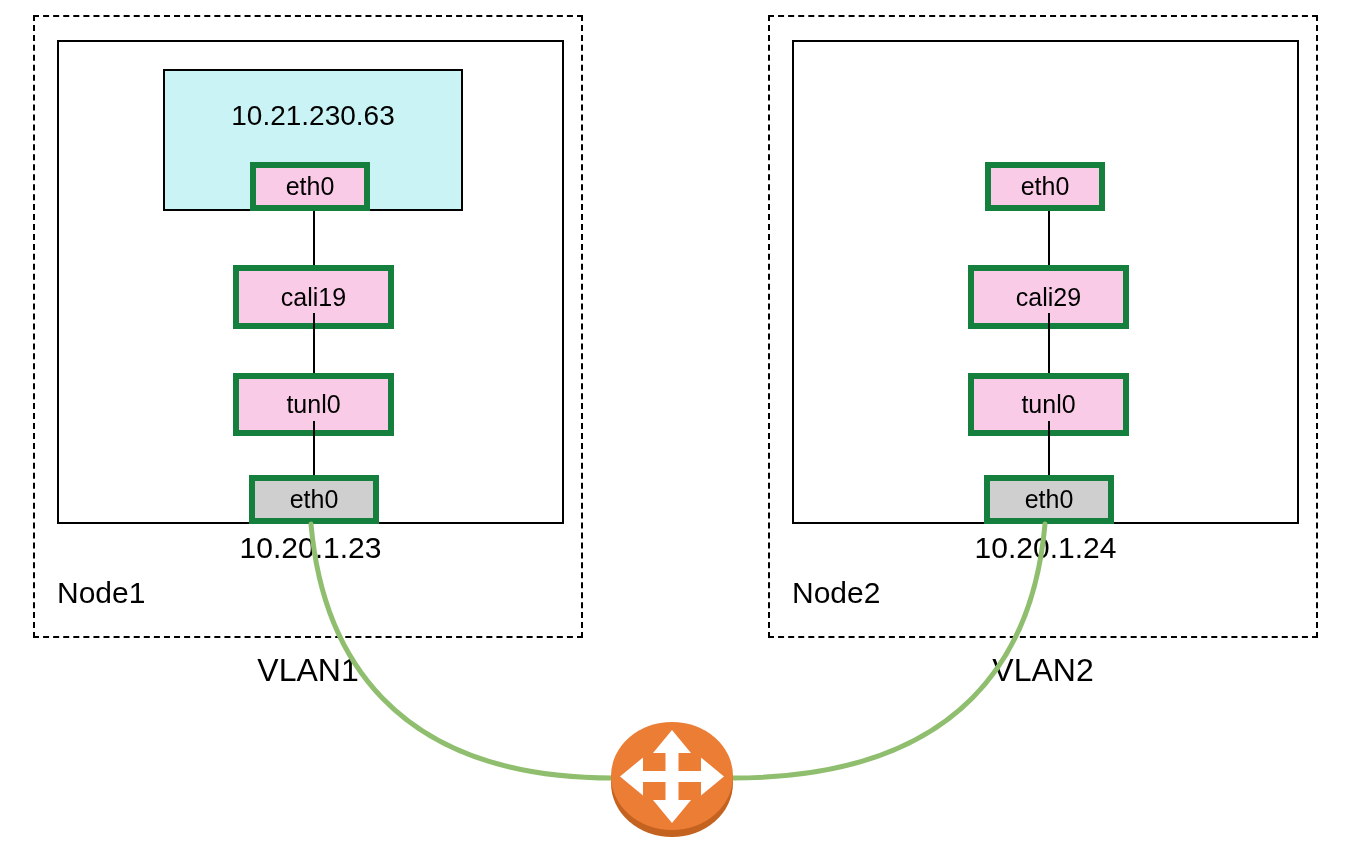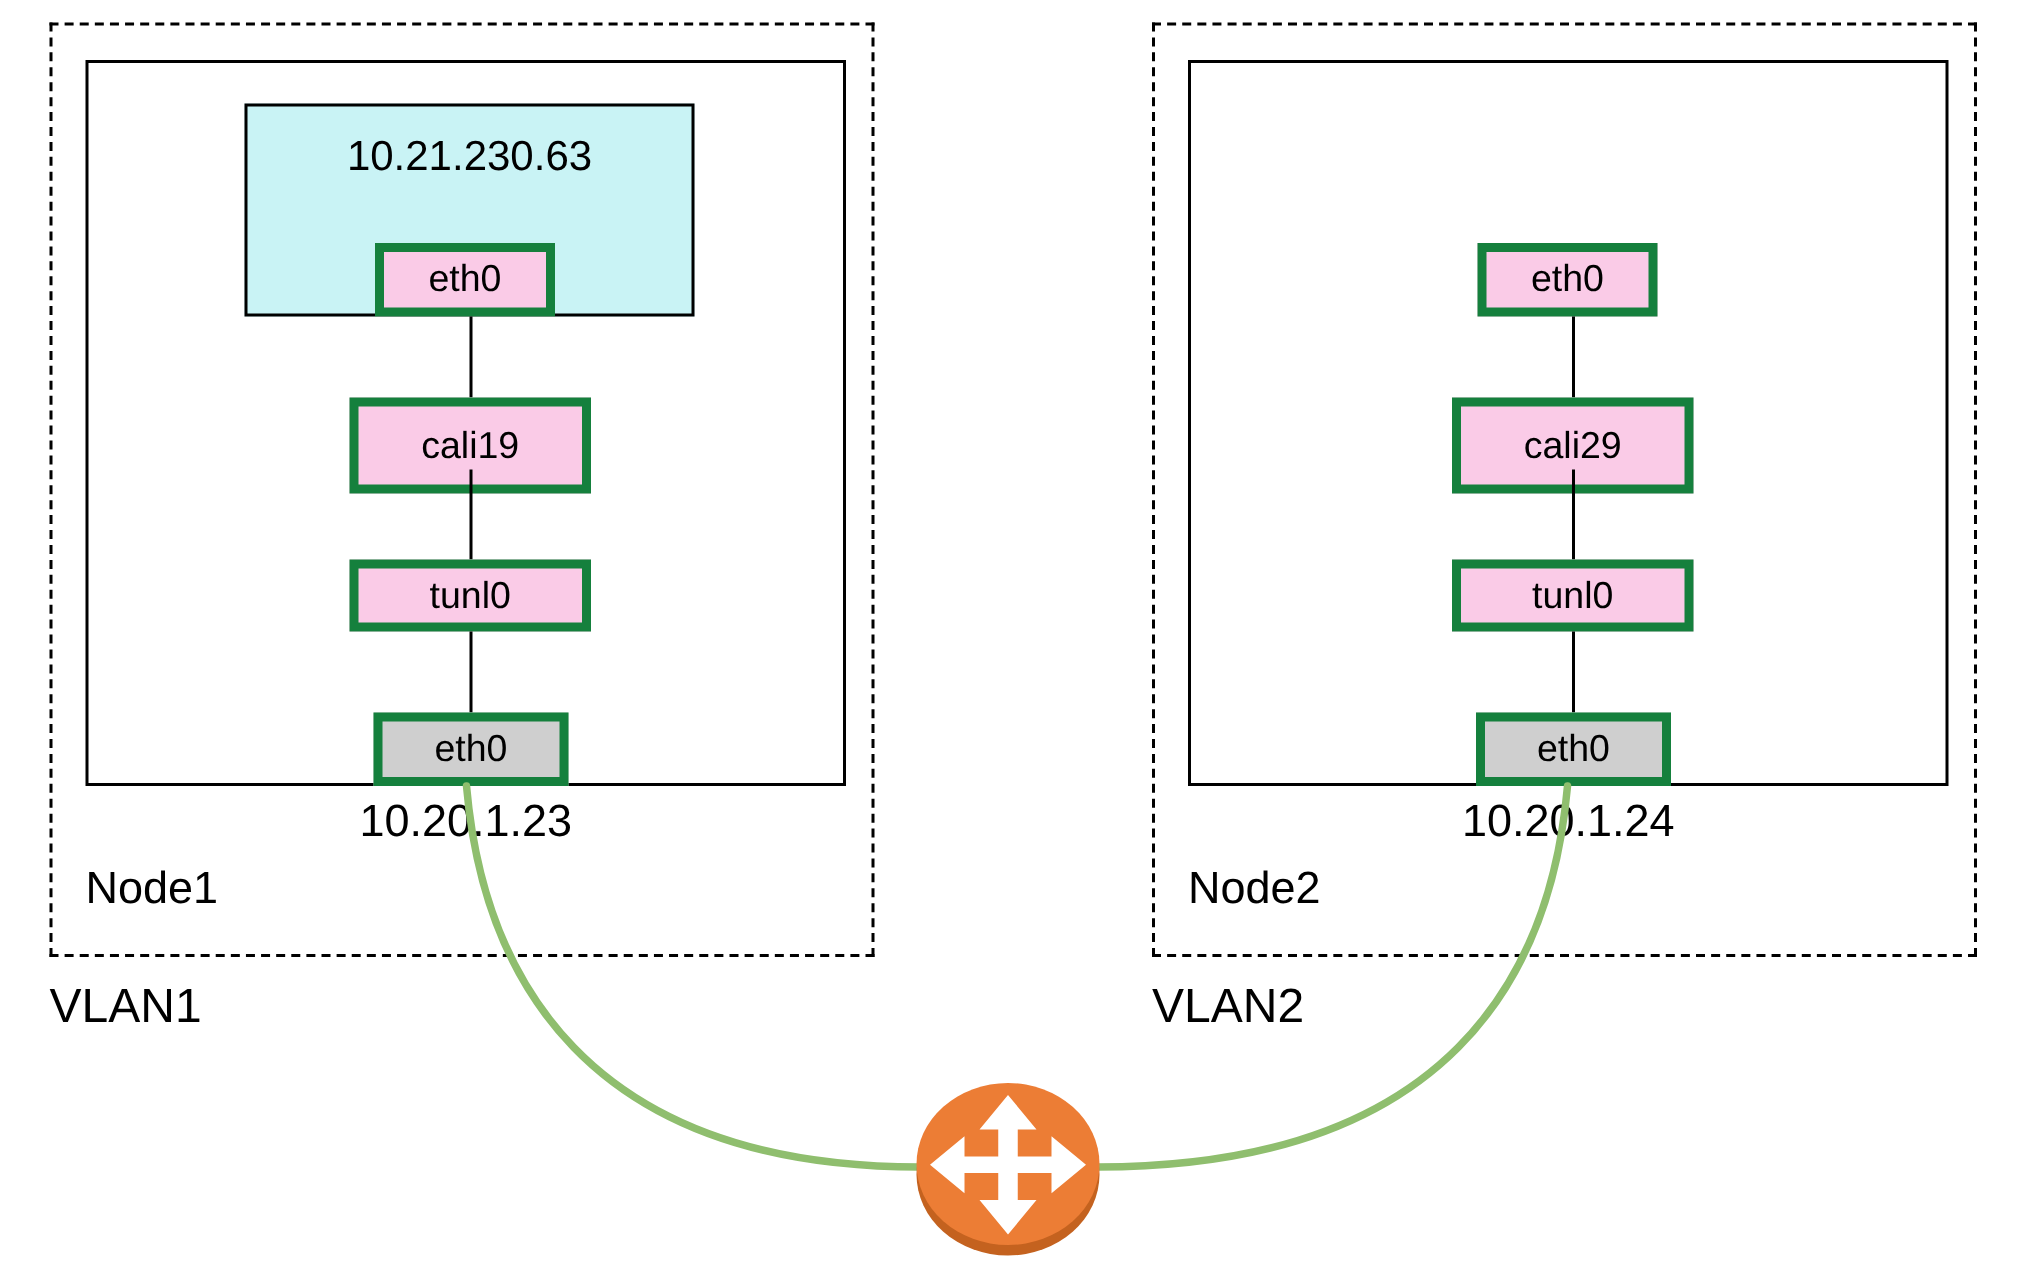--- a/index.html
+++ b/index.html
@@ -5,37 +5,37 @@
   html,body{margin:0;padding:0;background:#ffffff;}
   .stage{
     position:relative;width:1348px;height:844px;background:#ffffff;
     font-family:"Liberation Sans", sans-serif;color:#000;overflow:hidden;
   }
   .group{position:absolute;top:15px;width:550px;}
   .g0{left:33px;} .g1{left:768px;}
   .vlan-box{position:relative;width:550px;height:623px;border:2px dashed #000;box-sizing:border-box;}
   .node-box{position:absolute;left:22px;top:23px;width:507px;height:484px;border:2px solid #000;box-sizing:border-box;background:#fff;}
   .pod-box{position:absolute;left:128px;top:52px;width:300px;height:142px;border:2px solid #000;box-sizing:border-box;background:#C9F3F5;text-align:center;}
-  .pod-ip{margin-top:16px;font-size:28px;line-height:33px;}
+  .pod-ip{margin-top:28px;font-size:28px;line-height:33px;}
   .pod-name{font-size:28px;line-height:33px;}
   .iface{
     position:absolute;border:6px solid #15803d;box-sizing:border-box;background:#FACBE7;
     display:flex;align-items:center;justify-content:center;font-size:25px;
   }
   .pod-eth{left:215px;top:145px;width:120px;height:49px;}
   .cali{left:198px;top:248px;width:161px;height:64px;}
-  .tunl{left:198px;top:356px;width:161px;height:48px;justify-content:center;}
+  .tunl{left:198px;top:356px;width:161px;height:63px;justify-content:center;}
   .node-eth{left:214px;top:458px;width:130px;height:49px;background:#CFCFCF;}
   .conn{position:absolute;left:278px;width:2px;background:#000;}
   .c1{top:194px;height:54px;}
   .c2{top:296px;height:60px;}
   .c3{top:404px;height:54px;}
   .node-ip{position:absolute;left:22px;top:514px;width:507px;text-align:center;font-size:30px;}
   .node-name{position:absolute;left:22px;top:559px;width:507px;text-align:left;font-size:30px;}
-  .vlan-label{width:550px;text-align:left;margin-top:14px;font-size:32px;}
+  .vlan-label{width:550px;text-align:center;margin-top:14px;font-size:32px;}
   .overlay{position:absolute;left:0;top:0;pointer-events:none;}
 </style>
 </head>
 <body>
 
 <div class="stage">
 
   <div class="group g0">
     <div class="vlan-box">
       <div class="node-box"></div>

